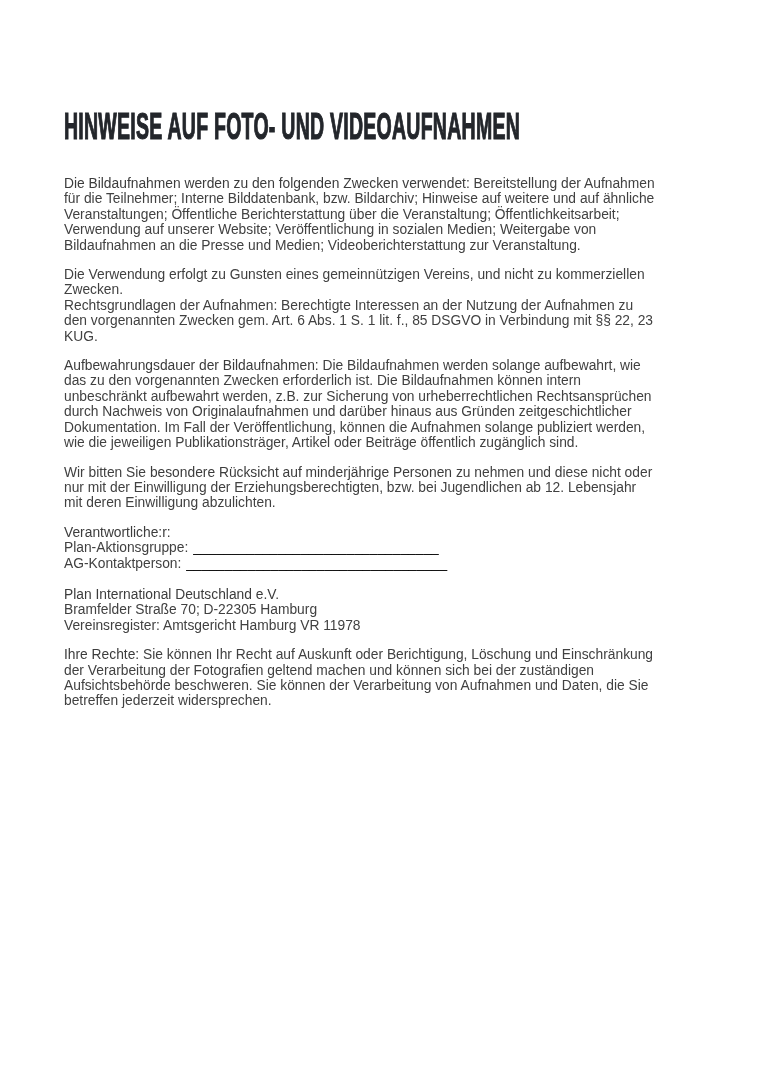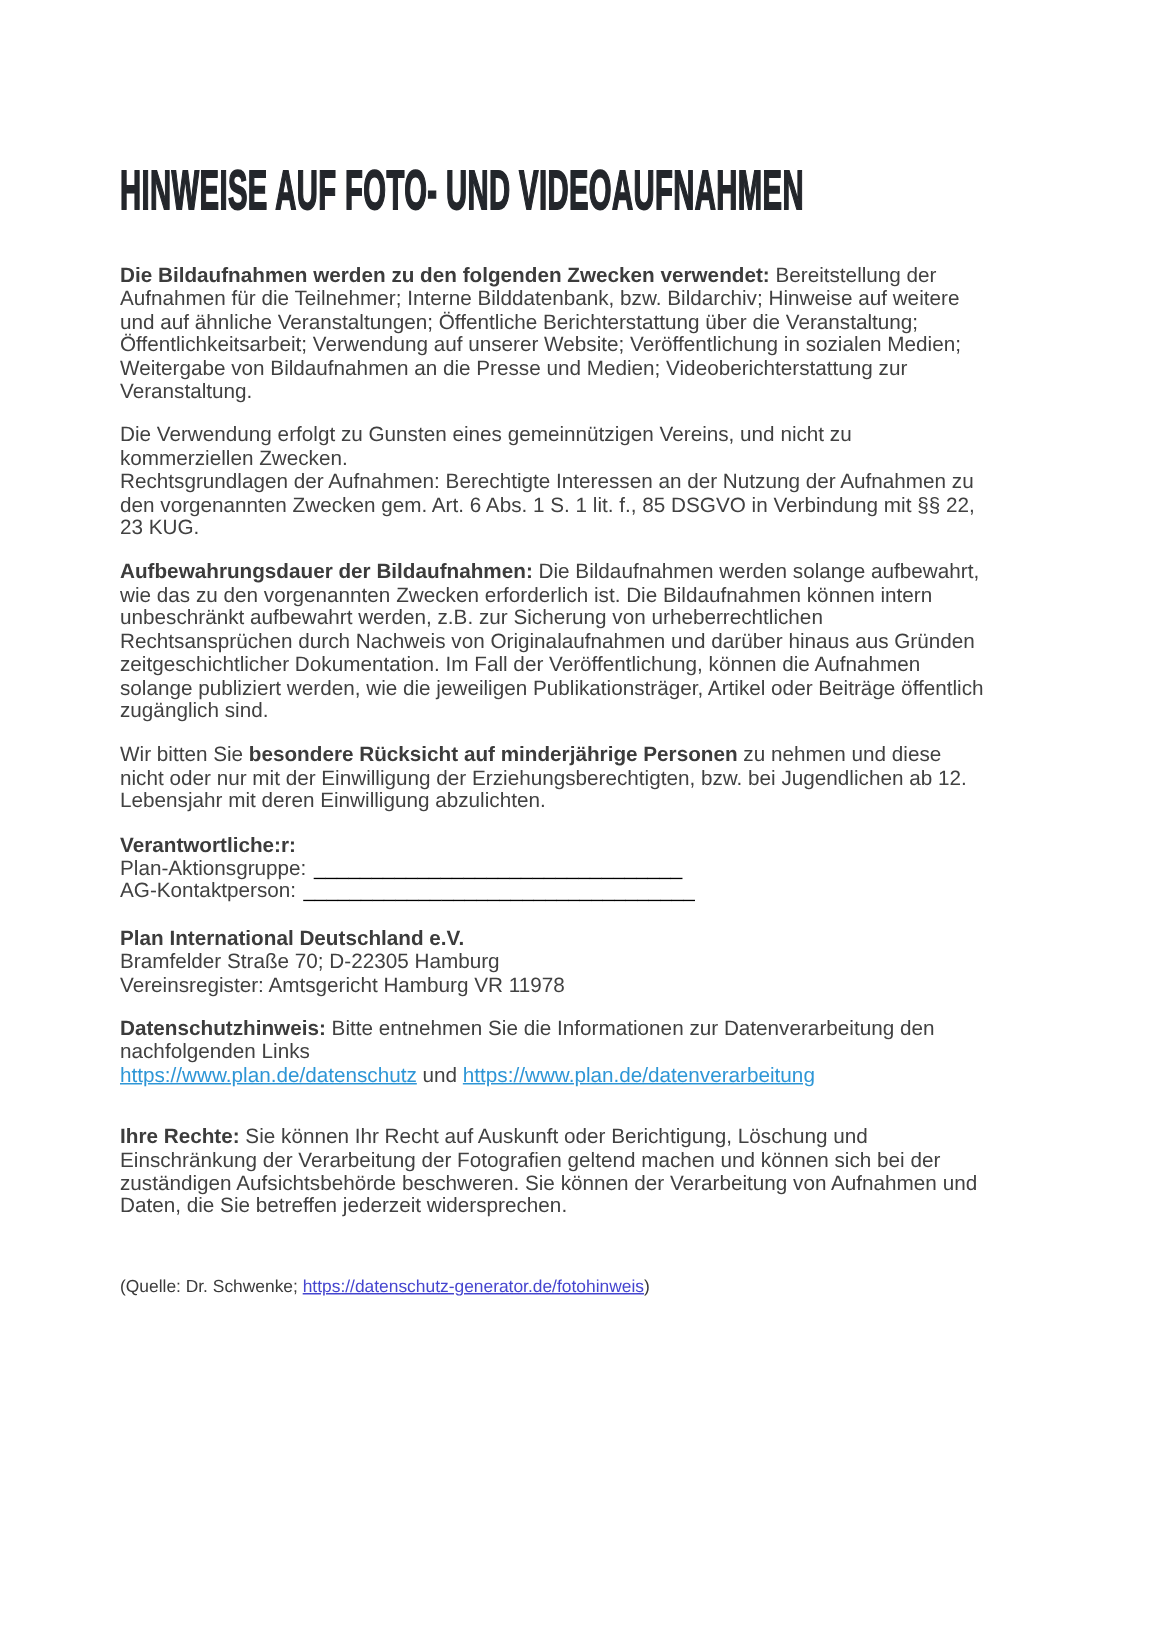--- a/index.html
+++ b/index.html
@@ -7,21 +7,21 @@
     padding: 0;
     width: 768px;
     height: 1086px;
     background: #ffffff;
     overflow: hidden;
   }
   .doc {
     box-sizing: border-box;
     width: 768px;
     height: 1086px;
-    padding: 112px 112px 0 80px;
+    padding: 112px 112px 0 64px;
     font-family: "Liberation Sans", sans-serif;
     font-size: 13.8px;
     line-height: 15.4px;
     color: #414141;
     background: #ffffff;
   }
   .title-wrap {
     margin: 0 0 32px 0;
   }
   .title-wrap svg { display: block; }
@@ -30,21 +30,21 @@
     font-weight: 700;
     font-size: 37px;
     fill: #23262b;
     stroke: #23262b;
     stroke-width: 1.2px;
     letter-spacing: 0.5px;
   }
   p, .block {
     margin: 0 0 14px 0;
   }
-  b, .bold { font-weight: bold; color: #3c3c3c; }
+  b, .bold { font-weight: normal; color: #3c3c3c; }
   a.doc-link {
     color: #2e96d6;
     text-decoration: underline;
     cursor: pointer;
   }
   .fields { margin-bottom: 16px; }
   .field-row { white-space: nowrap; }
   .field-row .label { margin-right: 5px; }
   .blank { letter-spacing: 0; color: #000000; }
   .org-block { margin-bottom: 14px; }
@@ -87,19 +87,17 @@
     <div class="field-row"><span class="label">Plan-Aktionsgruppe:</span><span class="blank">________________________________</span></div>
     <div class="field-row"><span class="label">AG-Kontaktperson:</span><span class="blank">__________________________________</span></div>
   </div>
 
   <div class="block org-block">
     <div class="bold">Plan International Deutschland e.V.</div>
     <div>Bramfelder Straße 70; D-22305 Hamburg</div>
     <div>Vereinsregister: Amtsgericht Hamburg VR 11978</div>
   </div>
 
-  <p class="privacy"><b>Datenschutzhinweis:</b><span> Bitte entnehmen Sie die Informationen zur Datenverarbeitung den nachfolgenden Links</span><br><a class="doc-link">https://www.plan.de/datenschutz</a><span> und </span><a class="doc-link">https://www.plan.de/datenverarbeitung</a></p>
 
   <p class="rights"><b>Ihre Rechte:</b><span> Sie können Ihr Recht auf Auskunft oder Berichtigung, Löschung und Einschränkung der Verarbeitung der Fotografien geltend machen und können sich bei der zuständigen Aufsichtsbehörde beschweren. Sie können der Verarbeitung von Aufnahmen und Daten, die Sie betreffen jederzeit widersprechen.</span></p>
 
-  <p class="source"><span>(Quelle: Dr. Schwenke; </span><a class="source-link">https://datenschutz-generator.de/fotohinweis</a><span>)</span></p>
 
 </div>
 
 </body></html>

